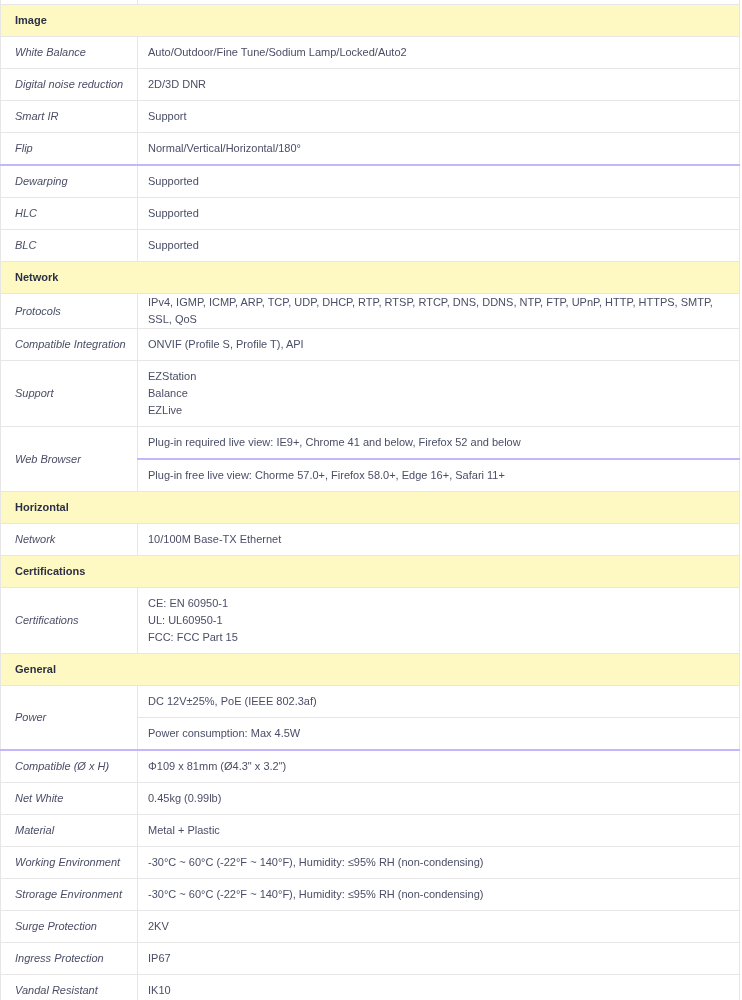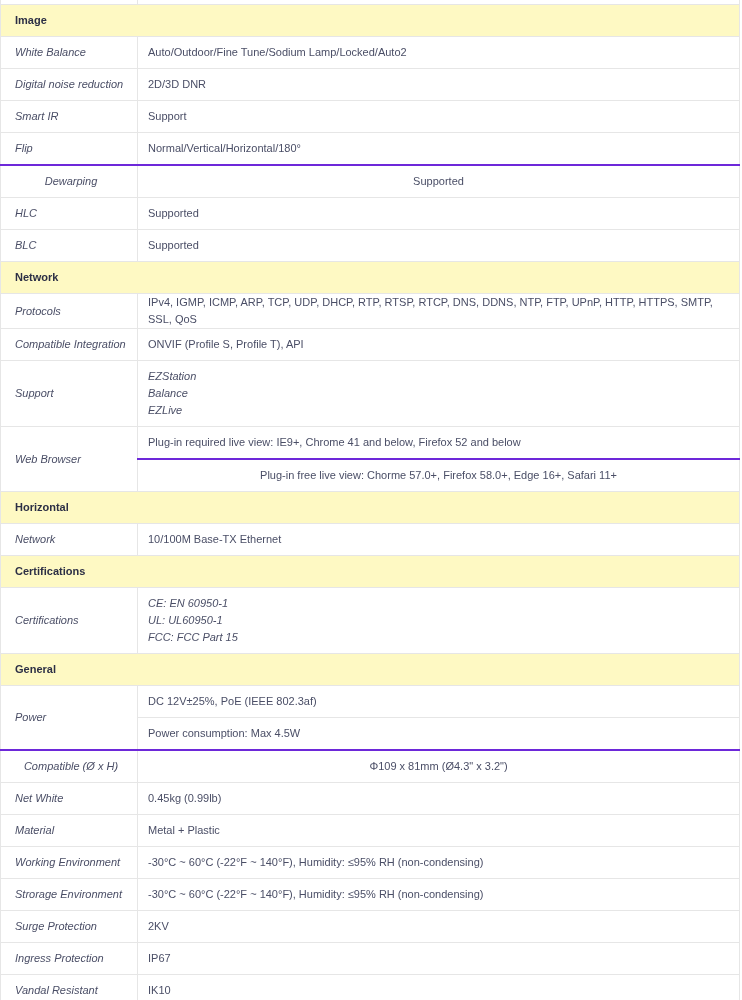--- a/index.html
+++ b/index.html
@@ -43,27 +43,25 @@
     background: #fef9c3;
     color: #2c2f45;
     font-weight: bold;
     height: 31px;
   }
   tr.top-stub td {
     height: 8px;
     padding: 0;
   }
   tr.thick-top td {
-    border-top: 2px solid #6d28d9;
-    text-align: center;
+    border-top: 2px solid #c4b5fd;
   }
   td.multi {
     padding-top: 7px !important;
     padding-bottom: 7px !important;
-    font-style: italic;
   }
   td.multi div {
     line-height: 17px;
   }
 </style>
 </head>
 <body>
 
 <div class="wrap">
 <table class="spec">

